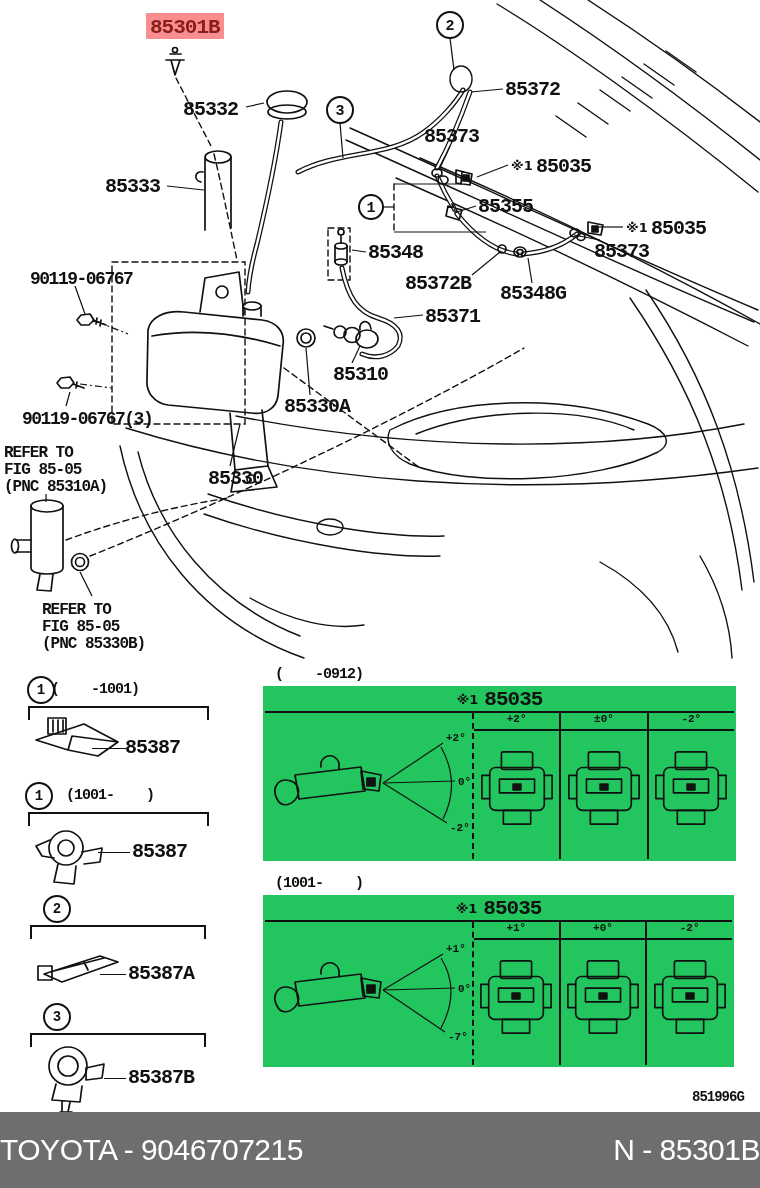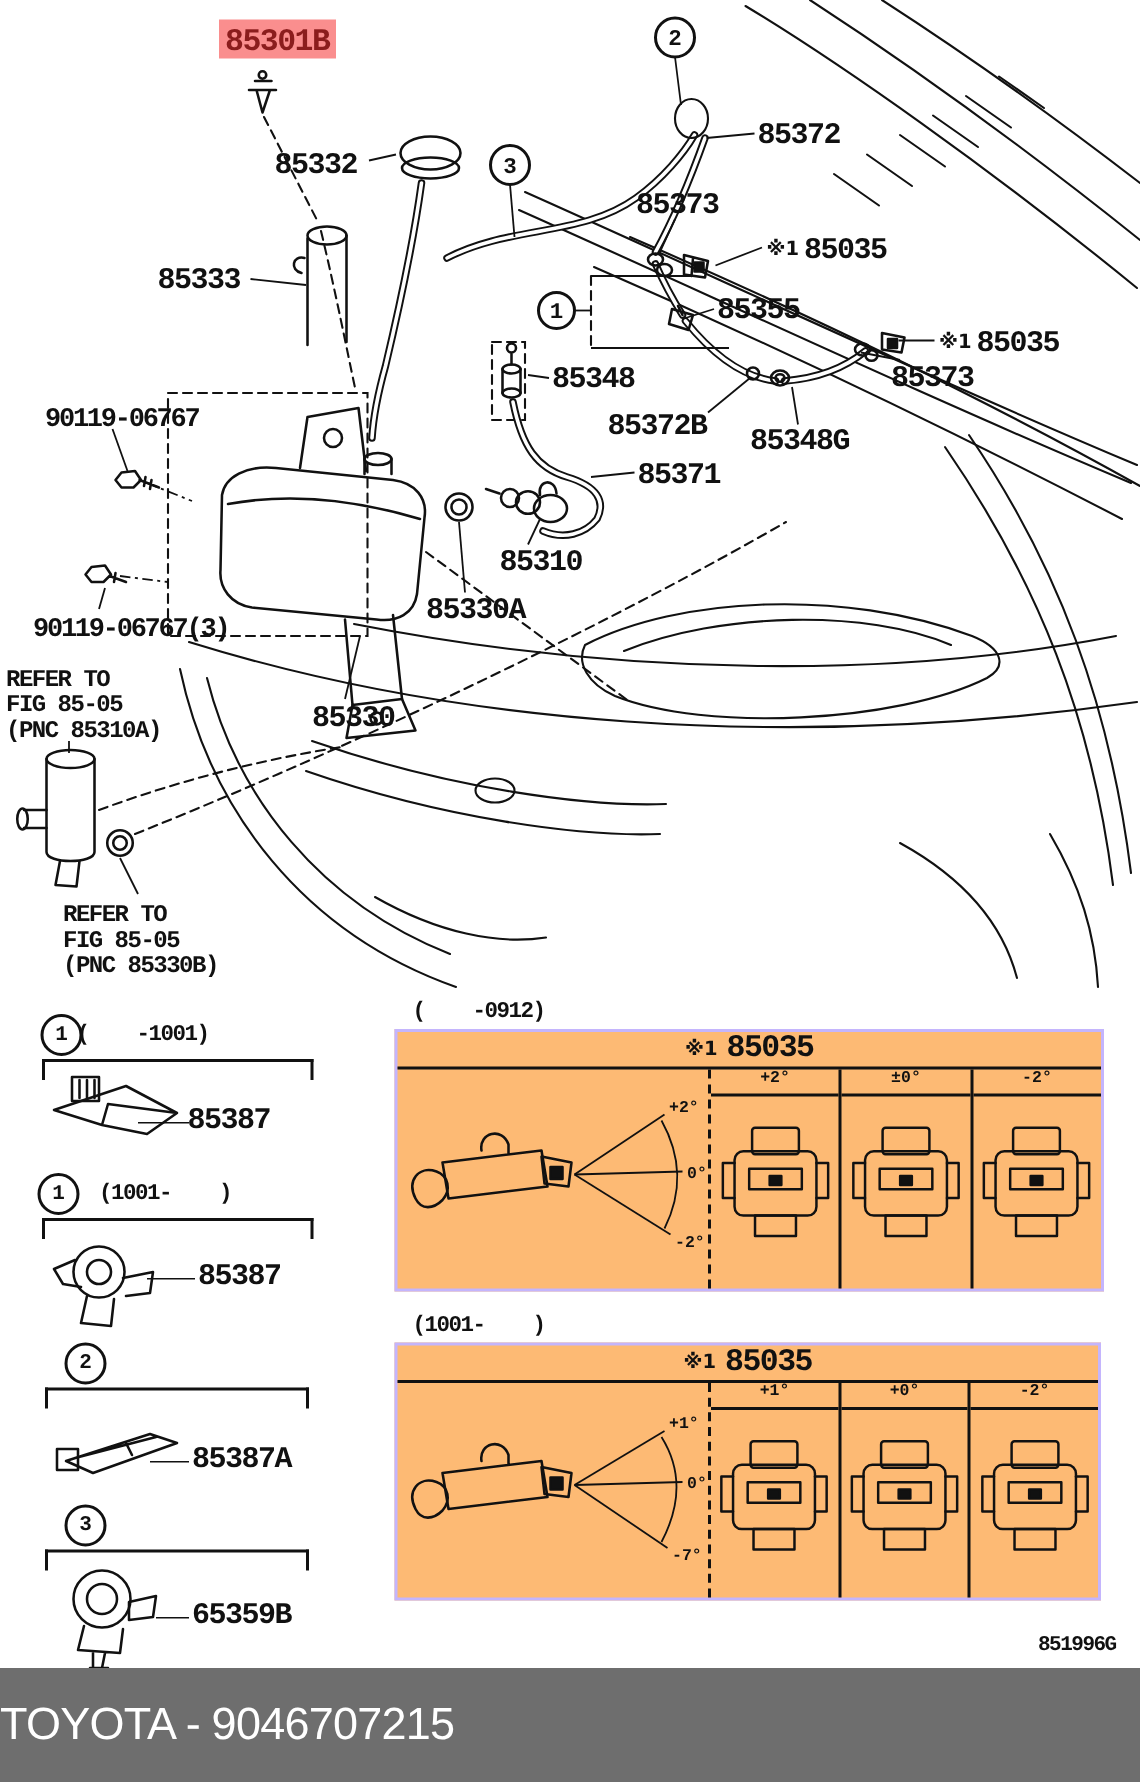--- a/index.html
+++ b/index.html
@@ -19,21 +19,21 @@
   .dash{stroke-dasharray:6 4;}
   .tube{stroke:#111;stroke-width:5;fill:none;stroke-linecap:round;}
   .tubecore{stroke:#fff;stroke-width:2.4;fill:none;stroke-linecap:round;}
   .callout{position:absolute;width:24px;height:24px;border:2px solid #111;border-radius:50%;
            display:flex;align-items:center;justify-content:center;
            font:bold 14px "Liberation Mono",monospace;background:#fff;}
   .range{position:absolute;font:bold 15px "Liberation Mono",monospace;letter-spacing:-1px;white-space:pre;}
   .bracket{position:absolute;height:12px;border:2px solid #111;border-bottom:none;}
   .pn-html{position:absolute;font:bold 20px "Liberation Mono",monospace;letter-spacing:-1px;}
   .lead{position:absolute;border-top:1.5px solid #111;height:0;}
-  .tbl{position:absolute;border:2px solid #c4b5fd;background:#fdba74;box-sizing:border-box;}
+  .tbl{position:absolute;border:2px solid #22c55e;background:#22c55e;box-sizing:border-box;}
   .tbl-range{position:absolute;font:bold 15px "Liberation Mono",monospace;letter-spacing:-1px;white-space:pre;}
   .tbl-head{height:25px;border-bottom:2px solid #111;display:flex;align-items:center;justify-content:center;gap:6px;box-sizing:border-box;}
   .tbl-part{font:bold 21px/1 "Liberation Mono",monospace;letter-spacing:-1px;}
   .refmark{font-family:"DejaVu Sans",sans-serif;font-weight:bold;font-size:13px;}
   .tbl-body{display:flex;height:calc(100% - 25px);}
   .tbl-fan{width:209px;border-right:2px dashed #111;box-sizing:border-box;}
   .tbl-cols{flex:1;display:flex;}
   .tbl-col{flex:1;border-right:2px solid #111;display:flex;flex-direction:column;box-sizing:border-box;}
   .tbl-col:last-child{border-right:none;}
   .tbl-colhead{height:18px;line-height:17px;border-bottom:2px solid #111;text-align:center;
@@ -290,21 +290,21 @@
   <div class="callout" style="left:43px;top:1003px">3</div>
   <div class="bracket" style="left:30px;top:1033px;width:172px"></div>
   <svg class="abs" style="left:34px;top:1038px" width="100" height="84" viewBox="0 0 100 84">
     <g class="ln2">
         <circle cx="34" cy="28" r="19"></circle>
         <circle cx="34" cy="28" r="10"></circle>
     <path d="M52,30 L70,26 L68,40 L52,42 Z M22,46 L18,62 L46,64 L48,48 M28,64 L28,74 M36,64 L34,74 M26,74 L38,74 L32,82"></path>
       </g>
   </svg>
   <div class="lead" style="left:104px;top:1078px;width:22px"></div>
-  <div class="pn-html" style="left:128px;top:1066px">65359B</div>
+  <div class="pn-html" style="left:128px;top:1066px">85387B</div>
 
   <div class="tbl" style="left:263px;top:686px;width:473px;height:175px">
     <div class="tbl-range" style="left:10px;top:-22px">(    -0912)</div>
     <div class="tbl-head">
       <span class="refmark">※1</span>
       <span class="tbl-part">85035</span>
     </div>
     <div class="tbl-body">
       <div class="tbl-fan">
         <svg width="207" height="146" viewBox="0 0 207 146">
@@ -448,15 +448,16 @@
           </div>
         </div>
       </div>
     </div>
   </div>
 
   <div class="figcode" style="left:692px;top:1089px">851996G</div>
 
   <div class="footer">
     <span>TOYOTA - 9046707215</span>
+    <span>N - 85301B</span>
   </div>
 
 </div>
 
 </body></html>

